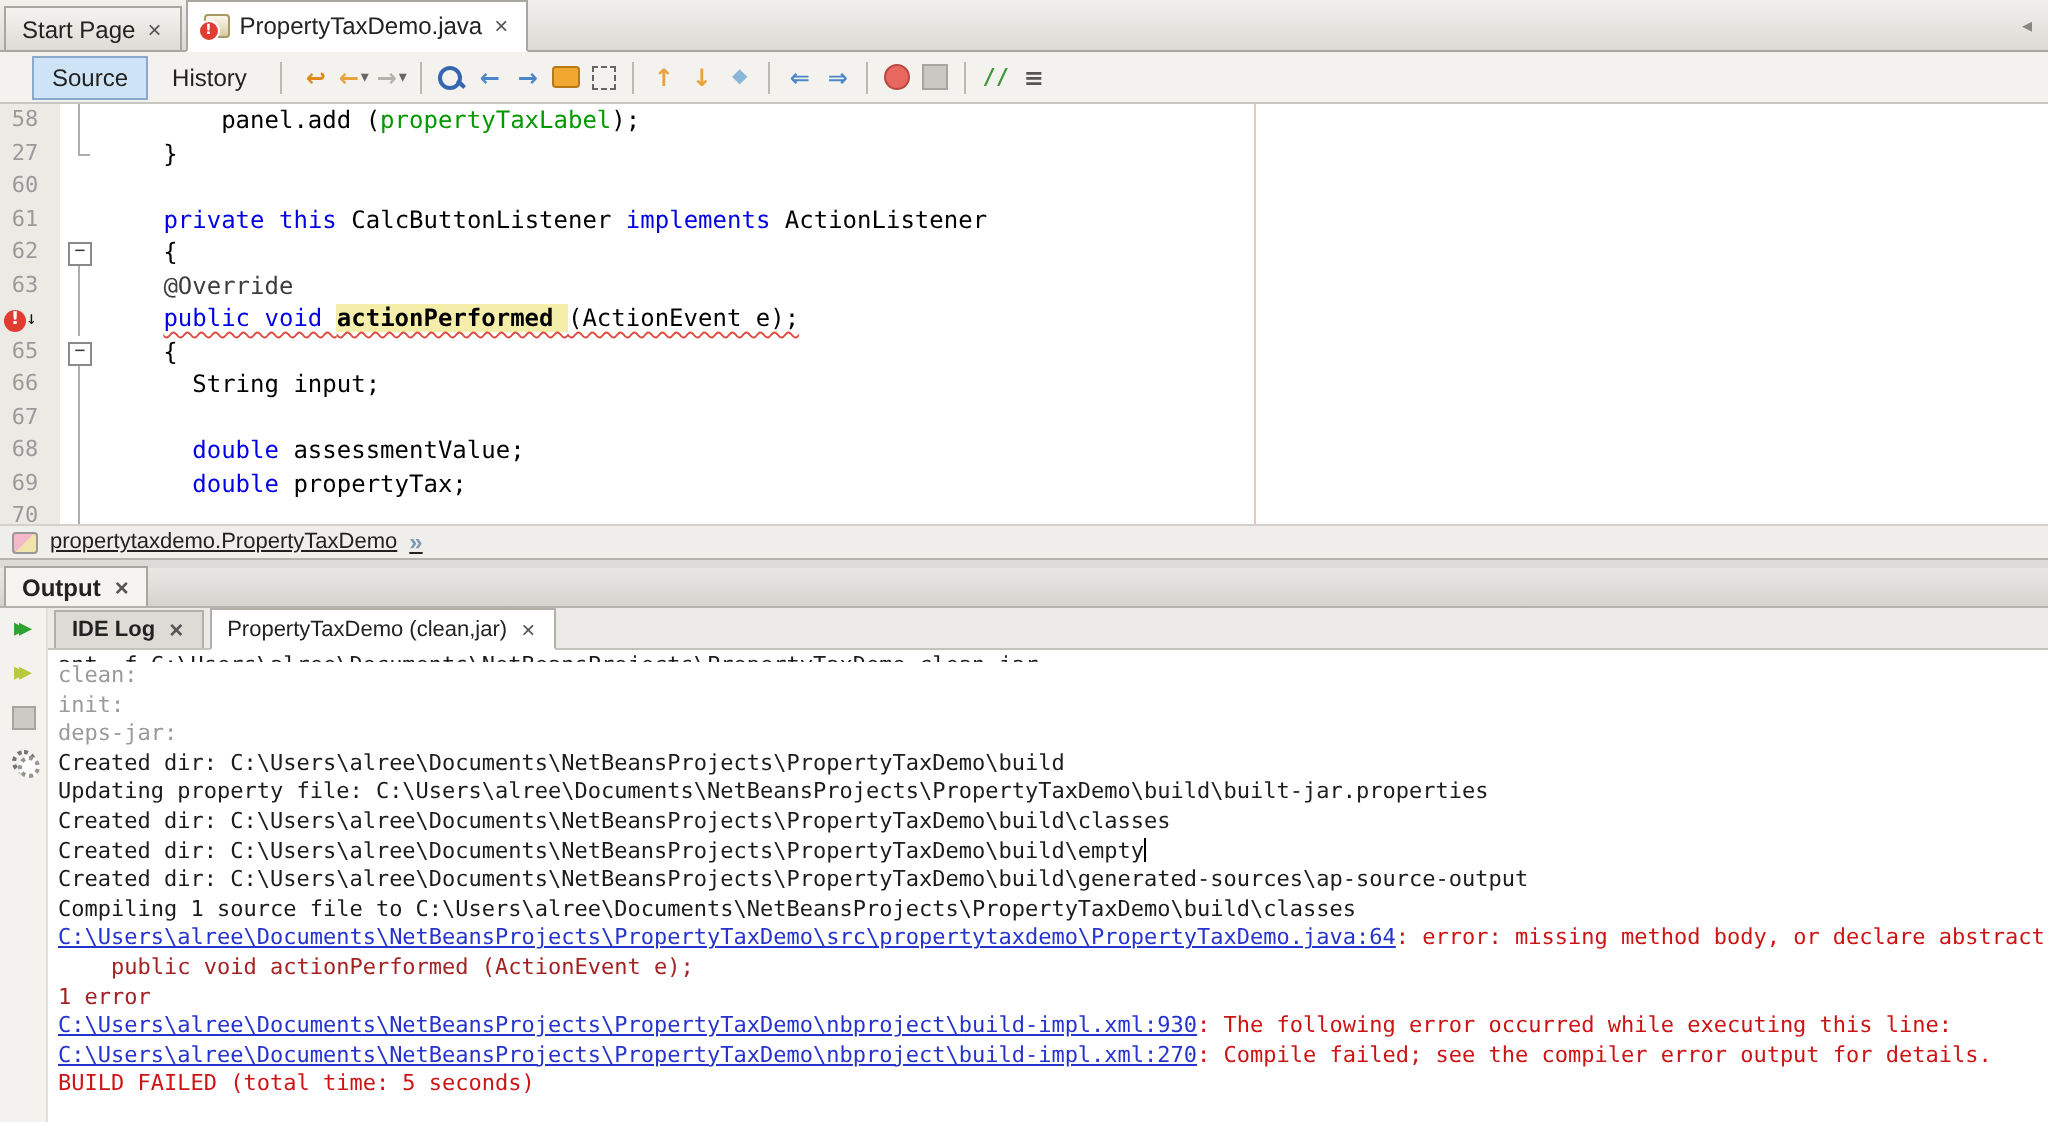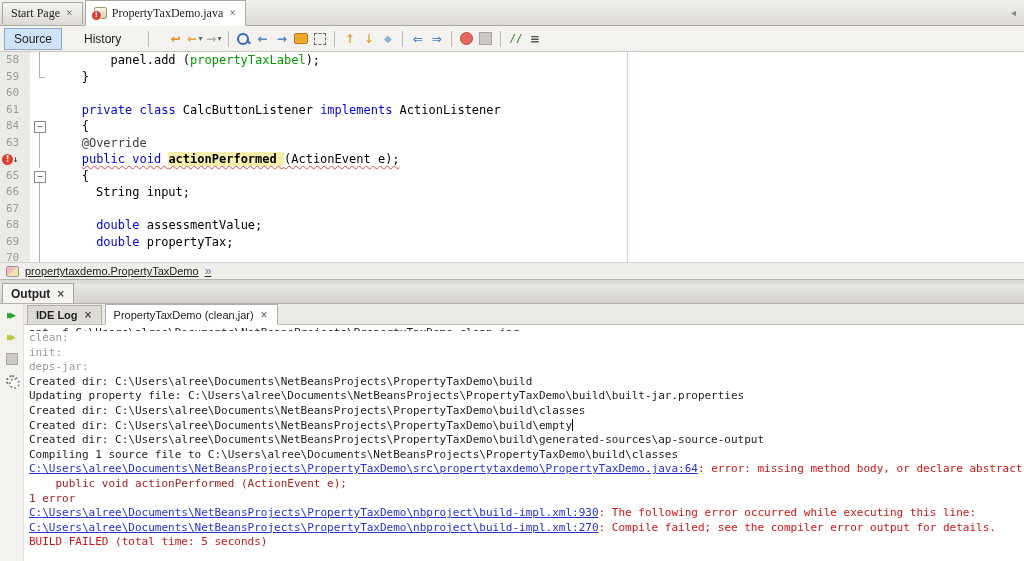--- a/index.html
+++ b/index.html
@@ -2,36 +2,36 @@
 <html><head>
 <meta charset="utf-8">
 <style>
   * { margin:0; padding:0; box-sizing:border-box; }
   html,body{ width:1024px; height:561px; overflow:hidden; background:#ececea;
              font-family:"Liberation Sans", sans-serif; }
   .app{ width:1024px; height:561px; display:flex; flex-direction:column; background:#ececea; }
 
   
   .tabbar{ height:26px; background:linear-gradient(#f2f0ed,#dddad5); border-bottom:1px solid #aaa7a2;
-           display:flex; align-items:center; position:relative;font-family:Liberation Serif, serif; }
+           display:flex; align-items:flex-end; position:relative; }
   .etab{ height:22px; display:flex; align-items:center; gap:5px; padding:0 8px; font-size:12px; color:#222;
          border:1px solid #a9a6a1; border-bottom:none; background:linear-gradient(#f5f3f0,#dedbd6);
          margin-left:2px; cursor:default; }
   .etab.sel{ height:26px; background:#fff; border-bottom:1px solid #fff; margin-bottom:-1px; }
   .closex{ color:#555; font-size:12px; line-height:10px; padding:0 1px; }
   .java-file-icon{ position:relative; width:13px; height:12px;
          background:linear-gradient(#fcf8ec,#d9caa4); border:1px solid #a89868; border-radius:2px; }
   .java-file-icon::after{ content:"!"; position:absolute; left:-4px; bottom:-3px; width:9px; height:9px;
          border-radius:50%; background:#e03c31; color:#fff; font:bold 7px/9px "DejaVu Sans",sans-serif;
          text-align:center; border:1px solid #fff; }
   .tab-scroll{ position:absolute; right:8px; top:7px; color:#8a8783; font-size:10px; }
 
   
   .toolbar{ height:26px; background:#f4f2ef; border-bottom:1px solid #c9c6c1; display:flex;
-            align-items:center; padding:0 4px; gap:12px; }
+            align-items:center; padding:0 16px; gap:2px; }
   .tb-btn{ font-size:12px; color:#222; padding:3px 9px; border:1px solid transparent; }
   .tb-btn.active{ background:#cfe3f7; border:1px solid #8aa9cc; }
   .tb-sep{ width:1px; height:16px; background:#bcb9b4; margin:0 5px; }
   .tbi{ width:19px; height:18px; display:inline-flex; align-items:center; justify-content:center;
         position:relative; font:bold 12px "DejaVu Sans",sans-serif; }
   .tbi-jump-last-edit::before{ content:"↩"; color:#e08a1e; }
   .tbi-back::before{ content:"←"; color:#e8a33c; }
   .tbi-forward::before{ content:"→"; color:#b5b2ad; }
   .tbi.has-dd::after{ content:"▾"; font-size:8px; color:#666; margin-left:1px; }
   .tbi-find::before{ content:""; position:absolute; left:3px; top:3px; width:8px; height:8px;
@@ -179,36 +179,36 @@
 
   <div class="editor">
     <div class="margin-line" id="margin-line" style="left: 627px;"></div>
     <div id="code-lines">
         <div class="ed-row">
           <span class="ed-num">58</span>
           <span class="ed-fold line"></span>
           <span class="ed-code"><span class="tk-plain">       panel.add (</span><span class="tk-field">propertyTaxLabel</span><span class="tk-plain">);</span></span>
         </div>
         <div class="ed-row">
-          <span class="ed-num">59</span>
+          <span class="ed-num">27</span>
           <span class="ed-fold end"></span>
           <span class="ed-code"><span class="tk-plain">   }</span></span>
         </div>
         <div class="ed-row">
           <span class="ed-num">60</span>
           <span class="ed-fold "></span>
           <span class="ed-code"></span>
         </div>
         <div class="ed-row">
           <span class="ed-num">61</span>
           <span class="ed-fold "></span>
-          <span class="ed-code"><span class="tk-plain">   </span><span class="tk-kw">private</span><span class="tk-plain"> </span><span class="tk-kw">class</span><span class="tk-plain"> </span><span class="tk-bold">CalcButtonListener</span><span class="tk-plain"> </span><span class="tk-kw">implements</span><span class="tk-plain"> ActionListener</span></span>
-        </div>
-        <div class="ed-row">
-          <span class="ed-num">84</span>
+          <span class="ed-code"><span class="tk-plain">   </span><span class="tk-kw">private</span><span class="tk-plain"> </span><span class="tk-kw">this</span><span class="tk-plain"> </span><span class="tk-bold">CalcButtonListener</span><span class="tk-plain"> </span><span class="tk-kw">implements</span><span class="tk-plain"> ActionListener</span></span>
+        </div>
+        <div class="ed-row">
+          <span class="ed-num">62</span>
           <span class="ed-fold box"></span>
           <span class="ed-code"><span class="tk-plain">   {</span></span>
         </div>
         <div class="ed-row">
           <span class="ed-num">63</span>
           <span class="ed-fold line"></span>
           <span class="ed-code"><span class="tk-plain">   </span><span class="tk-ann">@Override</span></span>
         </div>
         <div class="ed-row">
           <span class="ed-num" style="text-align: left; padding-left: 2px;"><span class="err-badge">!</span><span class="err-arrow">↓</span></span>

